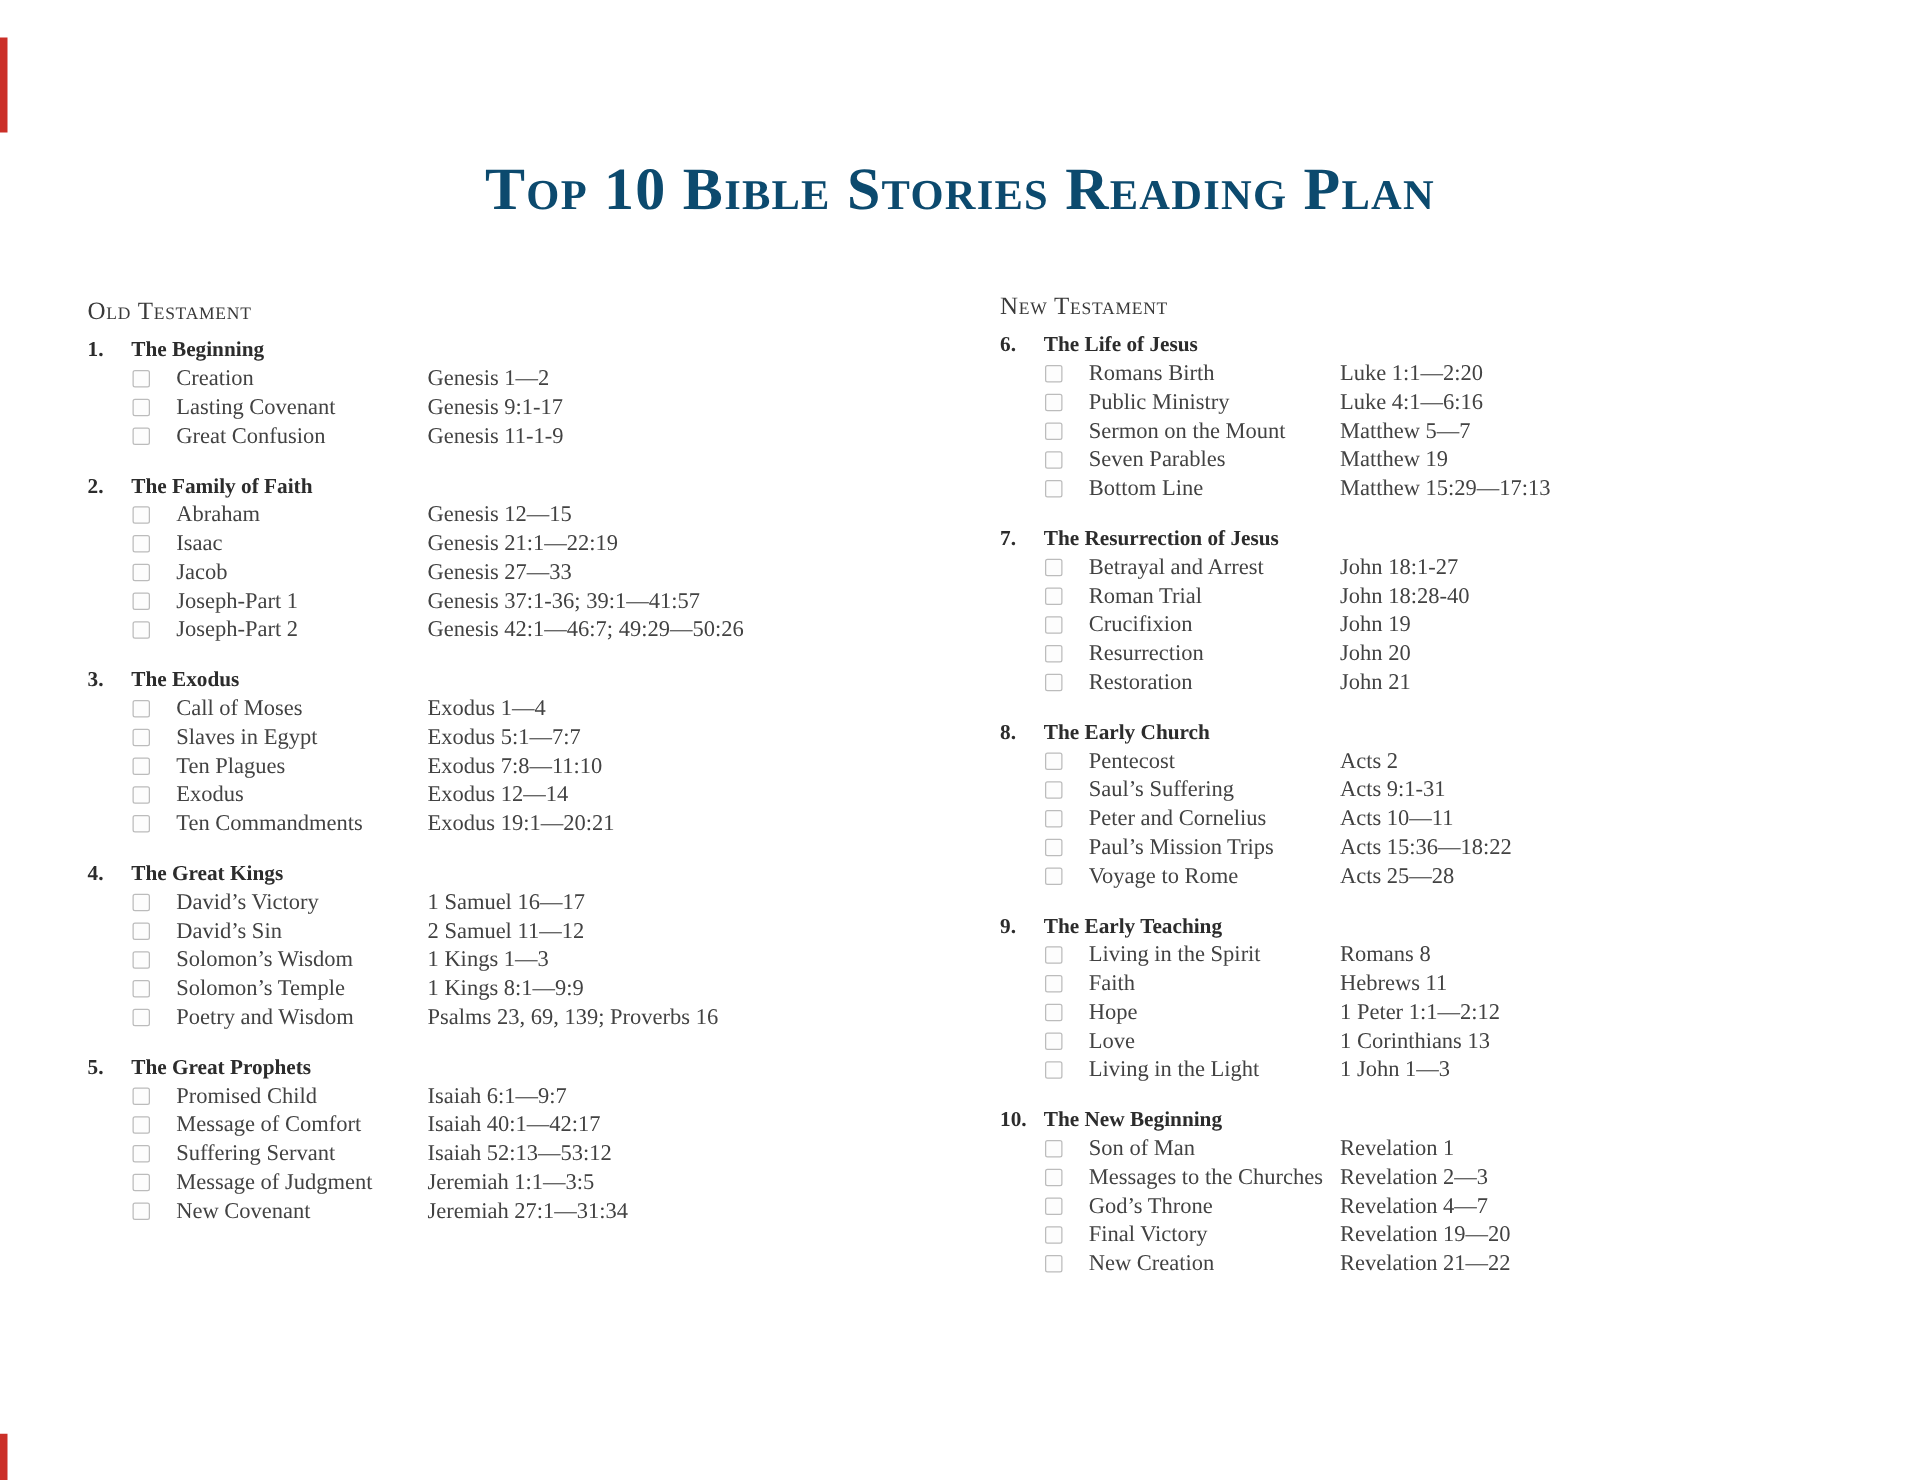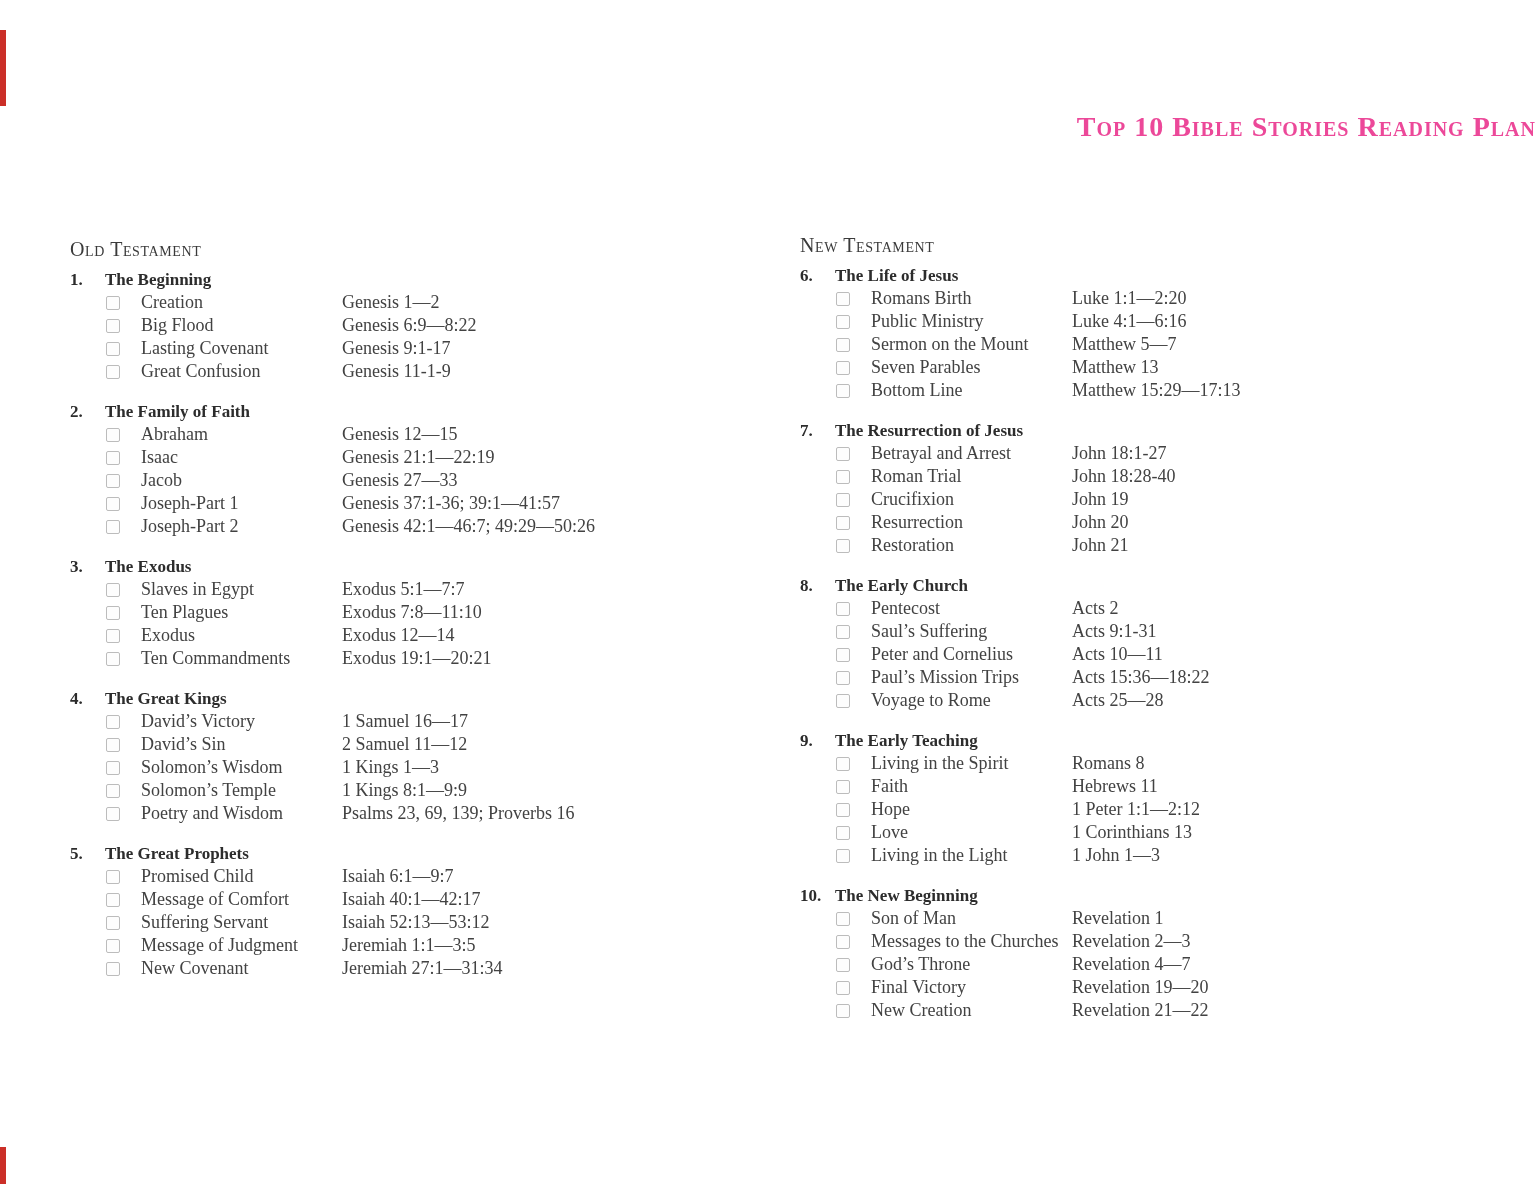--- a/index.html
+++ b/index.html
@@ -4,24 +4,24 @@
 <style>
   html,body{margin:0;padding:0;}
   body{
     width:1536px;height:1187px;position:relative;overflow:hidden;
     background:#ffffff;
     font-family:"Liberation Serif","DejaVu Serif",serif;
     color:#414141;
   }
   .page-title{
     position:absolute;top:92px;left:0;width:100%;
-    text-align:right;
+    text-align:center;
     font-variant:small-caps;
-    font-size:28px;font-weight:700;letter-spacing:1px;
-    color:#ec4899;
+    font-size:48px;font-weight:700;letter-spacing:1px;
+    color:#0c4a6e;
   }
   .edge-mark{position:absolute;left:0;width:6px;background:#cb2f28;}
   .edge-mark.top{top:30px;height:76px;}
   .edge-mark.bottom{top:1147px;height:37px;}
 
   .column{position:absolute;width:712px;}
   .column.left{left:70px;top:238px;}
   .column.right{left:800px;top:234px;}
 
   .col-header{
@@ -63,25 +63,20 @@
       <span>The Beginning</span>
     </div>
 
   <div class="item-row">
     <span class="checkbox"></span>
     <span class="item-label">Creation</span>
     <span class="item-ref">Genesis 1—2</span>
   </div>
 
 
-  <div class="item-row">
-    <span class="checkbox"></span>
-    <span class="item-label">Big Flood</span>
-    <span class="item-ref">Genesis 6:9—8:22</span>
-  </div>
 
   <div class="item-row">
     <span class="checkbox"></span>
     <span class="item-label">Lasting Covenant</span>
     <span class="item-ref">Genesis 9:1-17</span>
   </div>
 
   <div class="item-row">
     <span class="checkbox"></span>
     <span class="item-label">Great Confusion</span>
@@ -125,20 +120,25 @@
     <span class="item-ref">Genesis 42:1—46:7; 49:29—50:26</span>
   </div>
 </div>
 
   <div class="section">
     <div class="section-heading">
       <span class="sec-num">3.</span>
       <span>The Exodus</span>
     </div>
 
+  <div class="item-row">
+    <span class="checkbox"></span>
+    <span class="item-label">Call of Moses</span>
+    <span class="item-ref">Exodus 1—4</span>
+  </div>
 
   <div class="item-row">
     <span class="checkbox"></span>
     <span class="item-label">Slaves in Egypt</span>
     <span class="item-ref">Exodus 5:1—7:7</span>
   </div>
 
   <div class="item-row">
     <span class="checkbox"></span>
     <span class="item-label">Ten Plagues</span>
@@ -256,21 +256,21 @@
 
   <div class="item-row">
     <span class="checkbox"></span>
     <span class="item-label">Sermon on the Mount</span>
     <span class="item-ref">Matthew 5—7</span>
   </div>
 
   <div class="item-row">
     <span class="checkbox"></span>
     <span class="item-label">Seven Parables</span>
-    <span class="item-ref">Matthew 13</span>
+    <span class="item-ref">Matthew 19</span>
   </div>
 
   <div class="item-row">
     <span class="checkbox"></span>
     <span class="item-label">Bottom Line</span>
     <span class="item-ref">Matthew 15:29—17:13</span>
   </div>
 </div>
 
   <div class="section">

